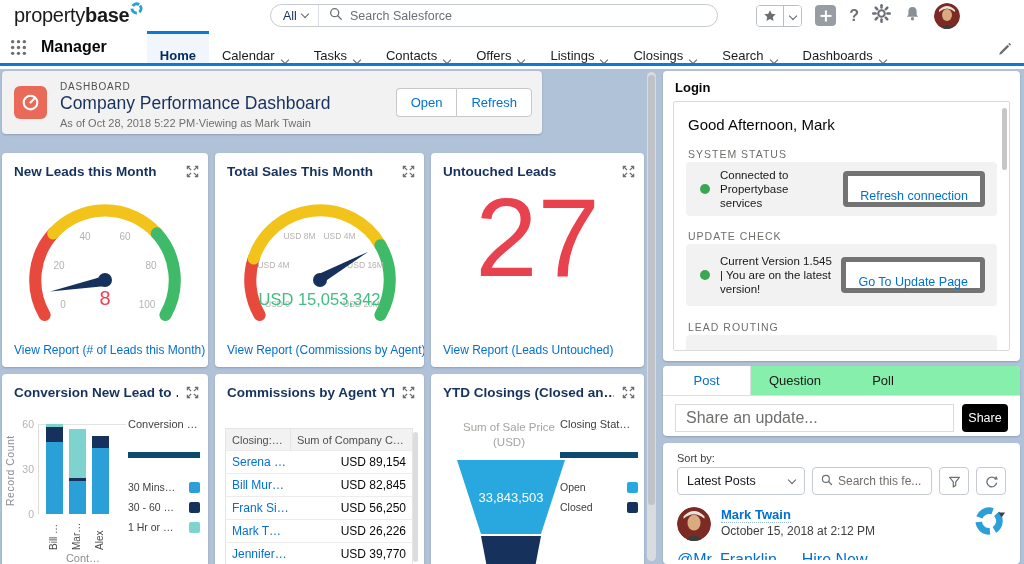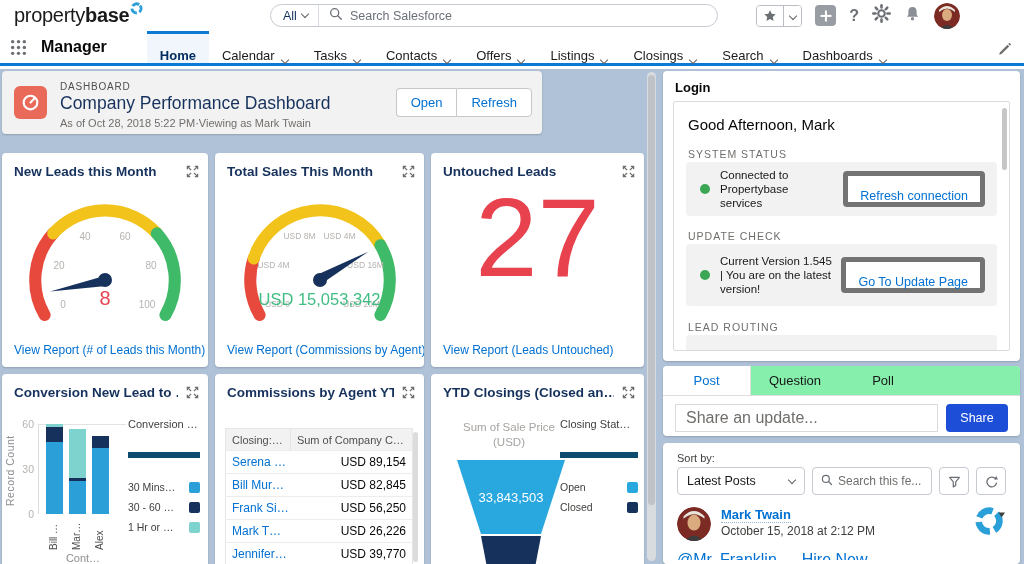--- a/index.html
+++ b/index.html
@@ -164,21 +164,21 @@
 
   
   .composer-card { top:297px; height:70px; }
   .tabs-row { position:absolute; left:0; right:0; top:0; height:30px; background:#86efac; border-bottom:1px solid #e0dedd; display:flex; }
   .ctab { width:88px; display:flex; align-items:center; justify-content:center; font-size:13px; color:#181818; cursor:pointer; }
   .ctab.active { background:#fff; color:#0070d2; border-right:1px solid #e0dedd; }
   .compose-row { position:absolute; left:12px; right:12px; top:38px; height:28px; display:flex; gap:8px; }
   .compose-row input { flex:1; border:1px solid #dddbda; border-radius:0; padding:0 10px; font-size:16px;
                        color:#181818; outline:none; font-family:"Liberation Sans",sans-serif; }
   .compose-row input::placeholder { color:#706e6b; }
-  .share-btn { width:62px; background:#1d4ed8; color:#fff; border:none; border-radius:4px; font-size:12.5px;
+  .share-btn { width:46px; background:#000000; color:#fff; border:none; border-radius:4px; font-size:12.5px;
                font-family:"Liberation Sans",sans-serif; cursor:pointer; }
 
   
   .feed-card { top:374px; height:121px; }
   .sortby { position:absolute; left:14px; top:9px; font-size:11px; color:#3e3e3c; }
   .feed-controls { position:absolute; left:14px; right:14px; top:24px; height:28px; display:flex; gap:7px; }
   .sort-select { width:128px; border:1px solid #c6cbd2; border-radius:4px; display:flex; align-items:center;
                  justify-content:space-between; padding:0 9px; font-size:12.5px; color:#181818; cursor:pointer; background:#fff; }
   .feed-search { flex:1; border:1px solid #c6cbd2; border-radius:4px; display:flex; align-items:center; background:#fff; }
   .feed-search input { border:none; outline:none; width:80px; flex:1; font-size:12px; color:#181818;

